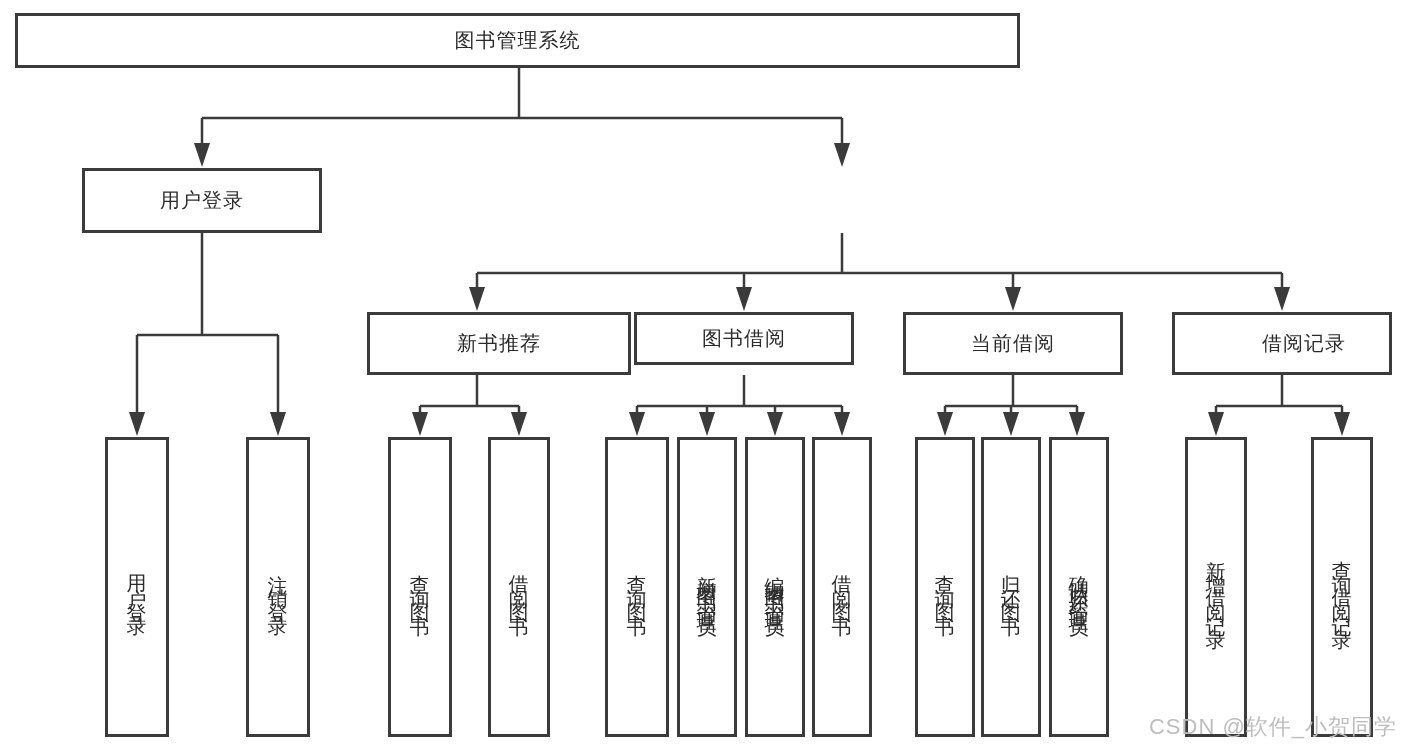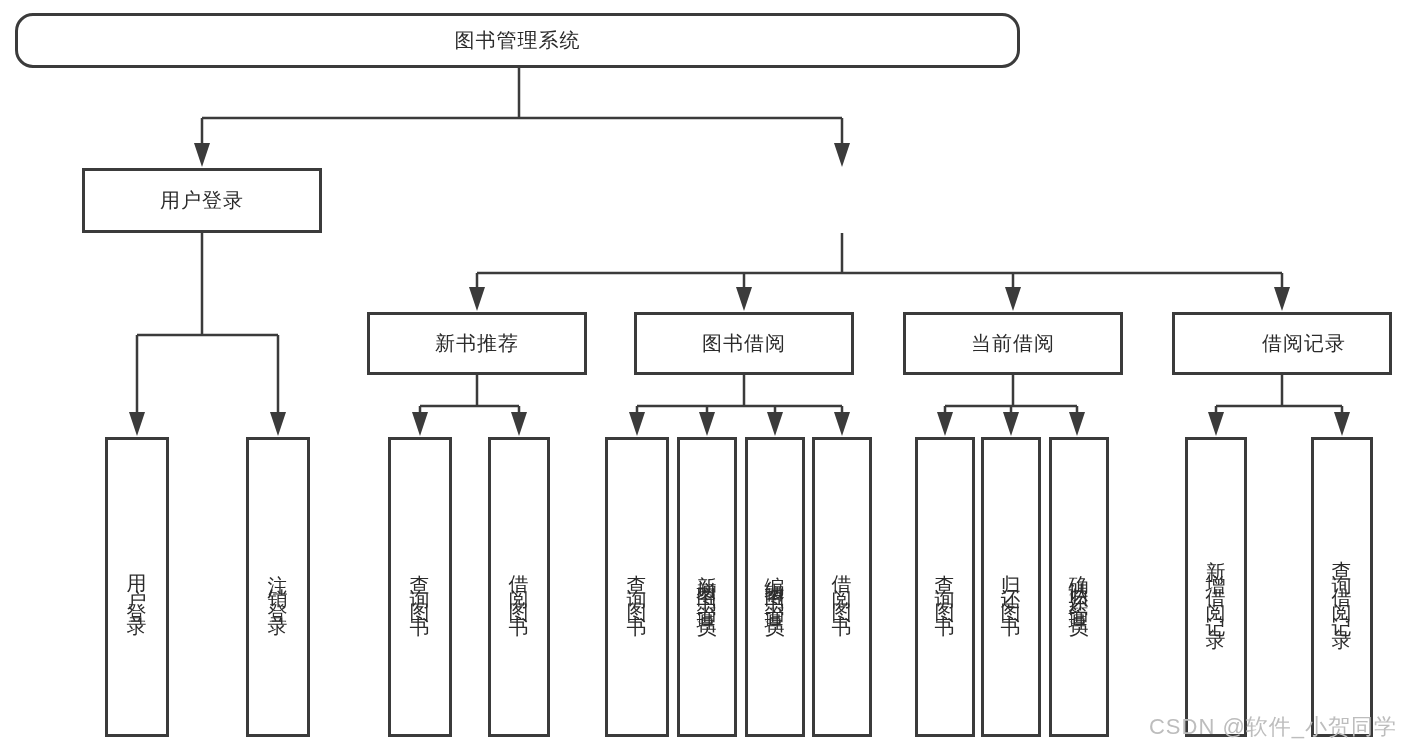--- a/index.html
+++ b/index.html
@@ -75,26 +75,26 @@
       <polygon points="767,412 783,412 775,436"></polygon>
       <polygon points="834,412 850,412 842,436"></polygon>
       <polygon points="937,412 953,412 945,436"></polygon>
       <polygon points="1003,412 1019,412 1011,436"></polygon>
       <polygon points="1069,412 1085,412 1077,436"></polygon>
       <polygon points="1208,412 1224,412 1216,436"></polygon>
       <polygon points="1334,412 1350,412 1342,436"></polygon>
     </g>
   </svg>
 
-  <div class="box" style="left:15px;top:13px;width:1005px;height:55px;border-radius:18px;">图书管理系统</div>
+  <div class="box" style="left:15px;top:13px;width:1005px;height:55px;">图书管理系统</div>
 
   <div class="box" style="left:82px;top:168px;width:240px;height:65px;">用户登录</div>
 
-  <div class="box" style="left:367px;top:312px;width:220px;height:63px;">新书推荐</div>
-  <div class="box" style="left:634px;top:312px;width:220px;height:63px;">图书借阅</div>
+  <div class="box" style="left:367px;top:312px;width:264px;height:63px;">新书推荐</div>
+  <div class="box" style="left:634px;top:312px;width:220px;height:53px;">图书借阅</div>
   <div class="box" style="left:903px;top:312px;width:220px;height:63px;">当前借阅</div>
   <div class="box" style="left:1172px;top:312px;width:220px;height:63px;padding-left:44px;">借阅记录</div>
 
   <div class="box vbox" style="left:105px;top:437px;width:64px;height:300px;">用户登录</div>
   <div class="box vbox" style="left:246px;top:437px;width:64px;height:300px;">注销登录</div>
 
   <div class="box vbox" style="left:388px;top:437px;width:64px;height:300px;">查询图书</div>
   <div class="box vbox" style="left:488px;top:437px;width:62px;height:300px;">借阅图书</div>
 
   <div class="box vbox" style="left:605px;top:437px;width:64px;height:300px;">查询图书</div>

